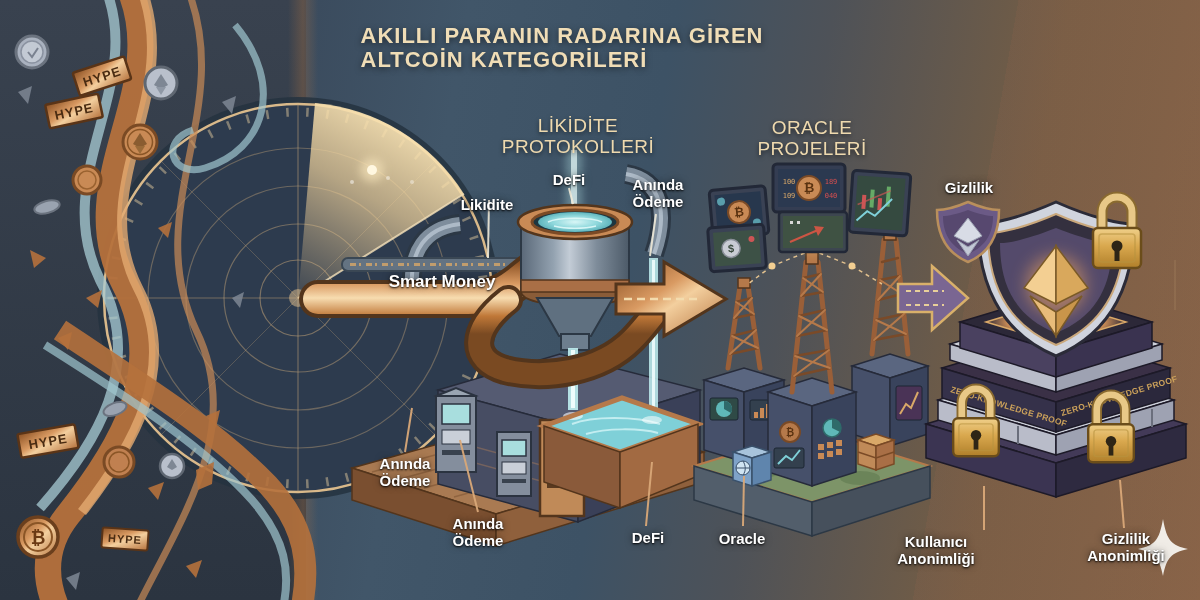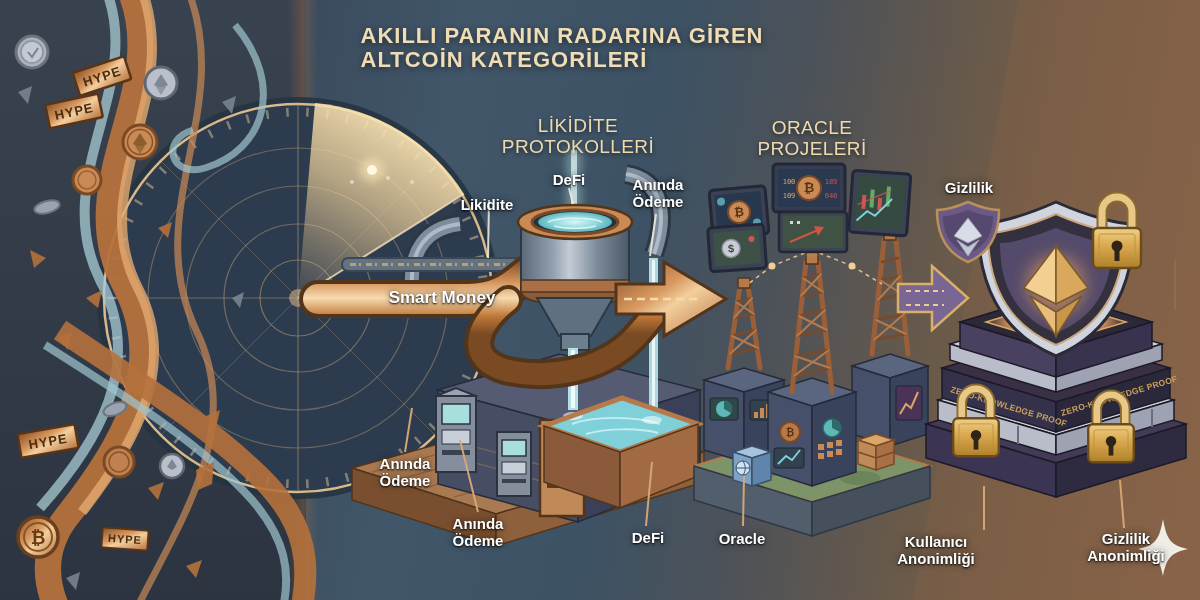--- a/index.html
+++ b/index.html
@@ -523,21 +523,21 @@
 </svg>
 
 <div class="title" style="left:562px;top:24px;">AKILLI PARANIN RADARINA GİREN
 ALTCOİN KATEGORİLERİ</div>
 
 <div class="heading" style="left:578px;top:115px;">LİKİDİTE
 PROTOKOLLERİ</div>
 <div class="heading" style="left:812px;top:117px;">ORACLE
 PROJELERİ</div>
 
-<div class="lbl lbl-big" style="left:418px;top:288px;padding-left:48px;">Smart Money</div>
+<div class="lbl lbl-big" style="left:418px;top:272px;padding-left:48px;">Smart Money</div>
 <div class="lbl" style="left:487px;top:181px;margin-top:15px;">Likidite</div>
 <div class="lbl" style="left:569px;top:171px;">DeFi</div>
 <div class="lbl" style="left:658px;top:176px;">Anında
 Ödeme</div>
 <div class="lbl" style="left:405px;top:455px;">Anında
 Ödeme</div>
 <div class="lbl" style="left:478px;top:515px;">Anında
 Ödeme</div>
 <div class="lbl" style="left:648px;top:529px;">DeFi</div>
 <div class="lbl" style="left:742px;top:530px;">Oracle</div>

